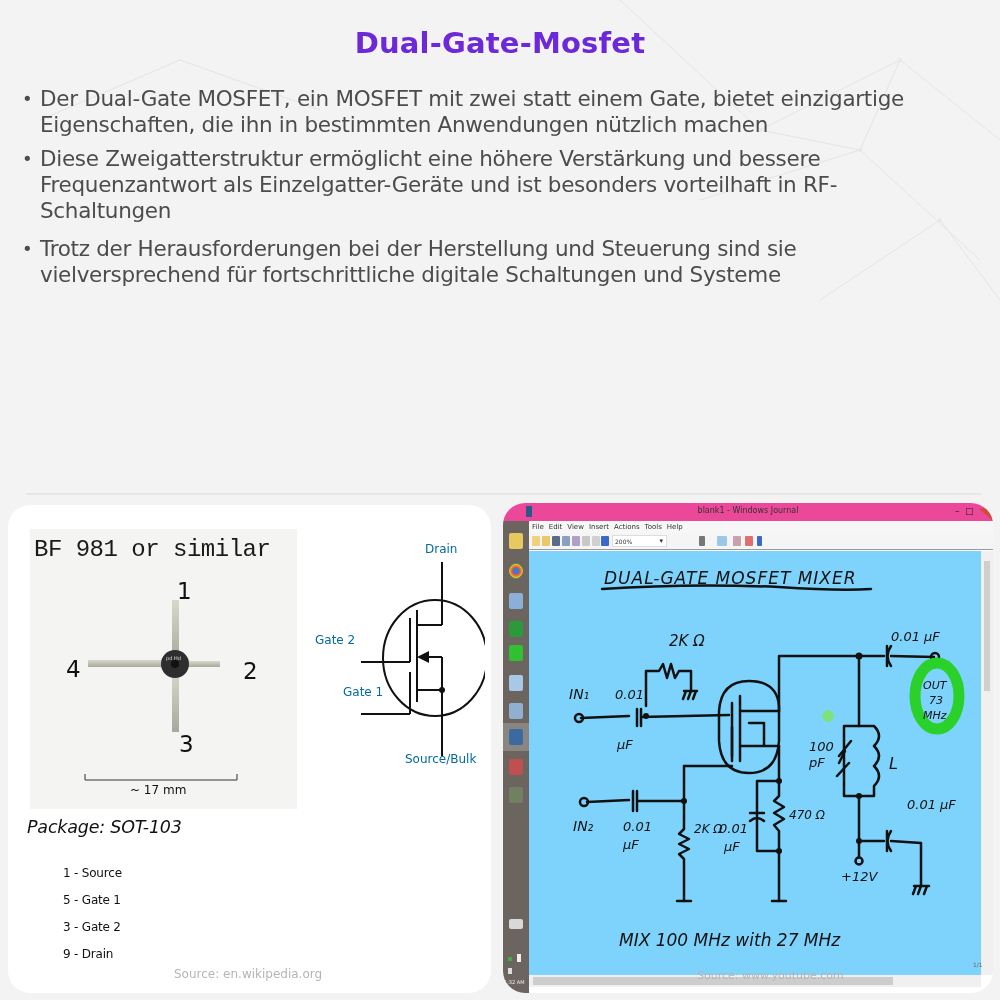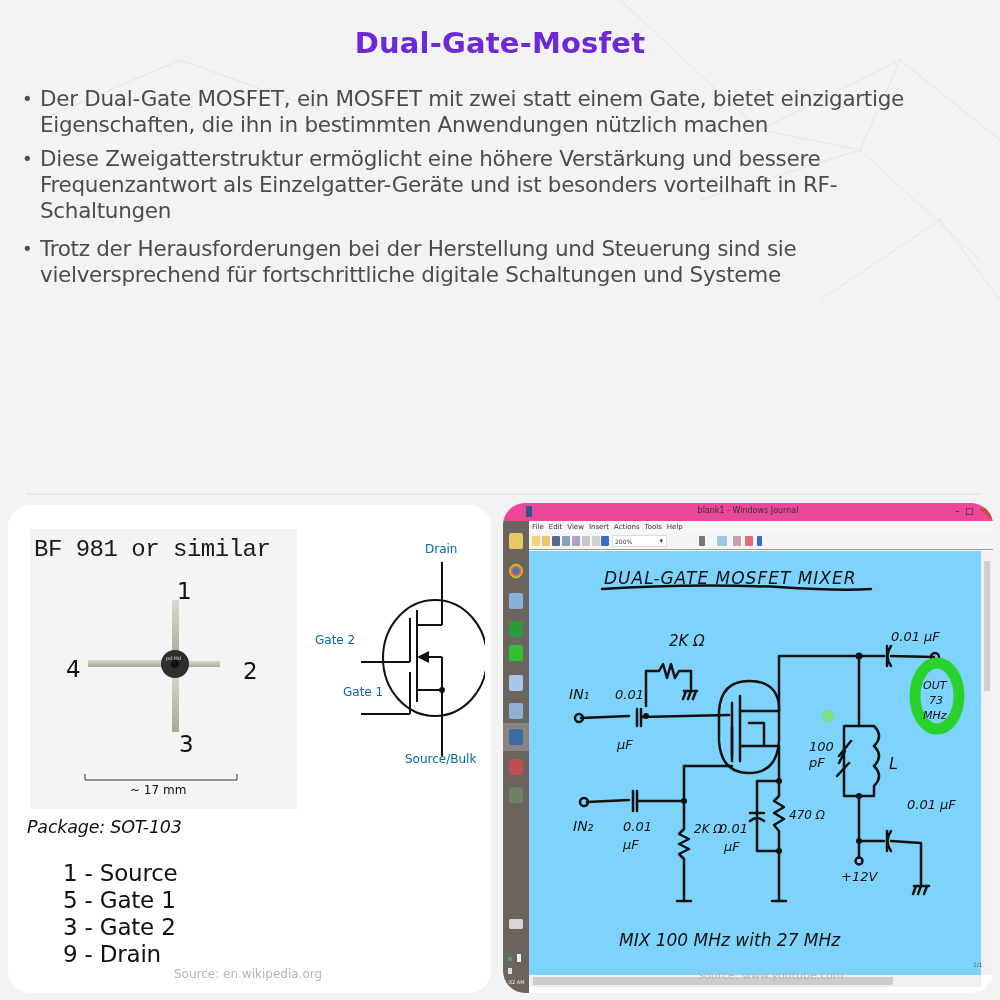--- a/index.html
+++ b/index.html
@@ -27,21 +27,21 @@
   .left-card {
     position: absolute; left: 8px; top: 505px; width: 483px; height: 488px;
     background: #ffffff; border-radius: 22px;
   }
   .photo { position: absolute; left: 30px; top: 529px; width: 267px; height: 280px; background: #f4f4f2; }
   .photo-title { position: absolute; left: 34px; top: 536px; font-size: 24px; color: #1a1a1a; font-family: Liberation Mono, monospace; letter-spacing: -0.5px; }
   .pin-num { position: absolute; font-size: 23px; color: #111; }
   .scale-label { position: absolute; left: 130px; top: 783px; font-size: 12px; color: #111; }
   .package { position: absolute; left: 27px; top: 817px; font-size: 17.5px; color: #111; letter-spacing: -0.2px; font-style: italic; }
   .pinlist { position: absolute; left: 63px; top: 860px; }
-  .pinlist div { font-size: 23px; color: #111; line-height: 27px; letter-spacing: -0.2px; }
+  .pinlist div { font-size: 12px; color: #111; line-height: 27px; letter-spacing: -0.2px; }
   .source-left { position: absolute; left: 174px; top: 967px; font-size: 12px; color: #b5b5b5; }
   .sym-label { position: absolute; font-size: 12px; color: #0369a1; }
 
   
   .journal {
     position: absolute; left: 503px; top: 503px; width: 490px; height: 490px;
     border-radius: 22px; overflow: hidden; background: #fff;
   }
   .titlebar { position: absolute; left: 0; top: 0; width: 490px; height: 18px; background: #ec4899; }
   .titlebar-text { position: absolute; left: 0; top: 3px; width: 490px; text-align: center; font-size: 8px; color: #333; }

